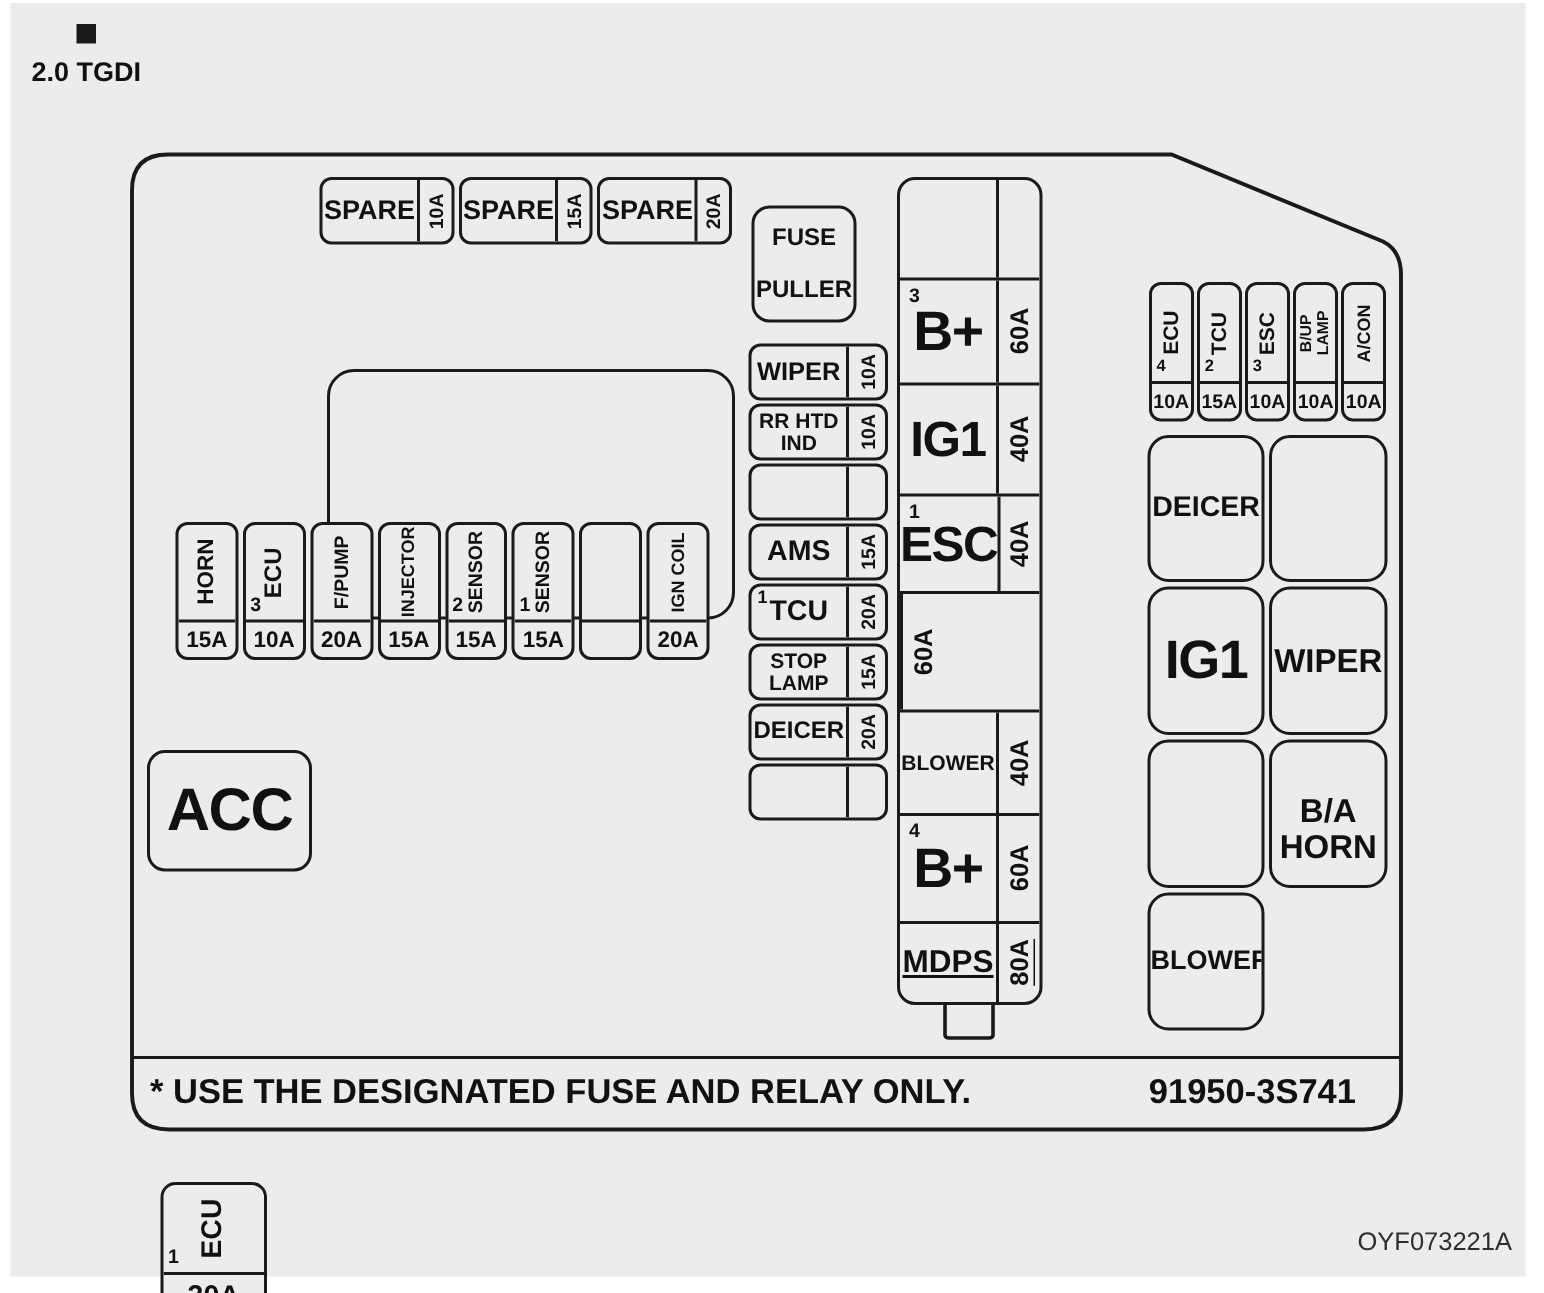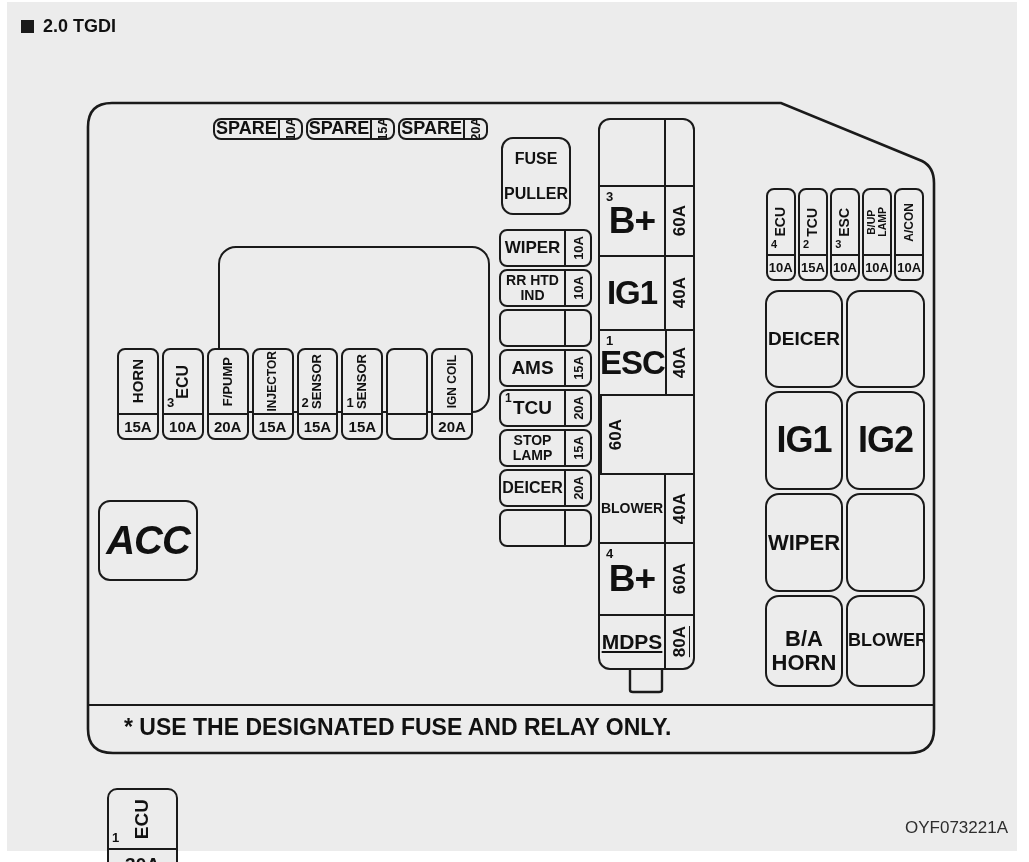--- a/index.html
+++ b/index.html
@@ -25,42 +25,42 @@
   
   .maincol{border:2.5px solid #1a1a1a;border-radius:12px;background:#ececec;overflow:hidden;
            display:flex;flex-direction:column;}
   .mc-row{display:flex;flex:none;}
   .mc-row + .mc-row{border-top:2.5px solid #1a1a1a;}
   .mc-row .fl{flex:1;}
   .mc-row .fa{width:27px;flex:none;border-left:2.5px solid #1a1a1a;}
   .flexrow{display:flex;}
   .flexcol{display:flex;flex-direction:column;}
   .banner{border-top:2.6px solid #1a1a1a;display:flex;align-items:center;
-          justify-content:space-between;padding:0 30px 4px 36px;font-weight:700;font-size:23px;}
-  .title{display:flex;align-items:center;gap:9px;font-weight:700;font-size:18px;}
+          justify-content:space-between;padding:0 30px 4px 12px;font-weight:700;font-size:23px;}
+  .title{display:flex;align-items:center;gap:9px;font-weight:700;font-size:18px;flex-direction:column;}
   .sq{width:13px;height:13px;background:#1a1a1a;display:inline-block;}
   .code{font-size:17px;color:#2e2e2e;}
 </style>
 </head>
 <body>
 
 <div class="canvas">
   <div class="panel-bg"></div>
 
   <div class="abs title" style="left:21px;top:16px;">
     <span class="sq"></span>
     <span>2.0 TGDI</span>
   </div>
 
   <svg class="outline" width="1029" height="862" viewBox="0 0 1029 862">
     <path d="M 112 103 H 781 L 922 161 Q 934 167 934 183 V 729 Q 934 753 909 753 H 113 Q 88 753 88 729 V 127 Q 88 103 112 103 Z" fill="none" stroke="#1a1a1a" stroke-width="2.6"></path>
     <path d="M 630 668 V 690 Q 630 692 633 692 H 659 Q 662 692 662 690 V 668" fill="none" stroke="#1a1a1a" stroke-width="2.4"></path>
   </svg>
 
-  <div class="abs flexrow" style="left:213px;top:118px;width:275px;height:22px;gap:3px;">
+  <div class="abs flexrow" style="left:213px;top:118px;width:275px;height:45px;gap:3px;">
     <div class="fb rowdir" style="flex:1;">
       <div class="fl" style="font-size:18px;">SPARE</div>
       <div class="fa" style="width:21px;">
           <span class="vt" style="font-size:13px;">10A</span>
         </div>
     </div>
     <div class="fb rowdir" style="flex:1;">
       <div class="fl" style="font-size:18px;">SPARE</div>
       <div class="fa" style="width:21px;">
           <span class="vt" style="font-size:13px;">15A</span>
@@ -74,21 +74,21 @@
     </div>
   </div>
 
   <div class="abs fb r12" style="left:501px;top:137px;width:70px;height:78px;">
     <div class="fl" style="font-size:16px;line-height:2.2;">FUSE
 PULLER</div>
   </div>
 
   <div class="abs fb r16" style="left:218px;top:168px;width:272px;height:167px;"></div>
 
-  <div class="abs fb r12" style="left:98px;top:255px;width:100px;height:81px;font-style:italic;">
+  <div class="abs fb r12" style="left:98px;top:255px;width:110px;height:81px;">
     <div class="fl tight" style="font-size:40px;">ACC</div>
   </div>
 
   <div class="abs flexrow" style="left:117px;top:348px;width:356px;height:92px;gap:3px;">
     <div class="fb coldir" style="flex:1;">
       <div class="fl"><span class="sup bl"></span><span class="vt" style="font-size:15px;">HORN</span></div>
       <div class="fa" style="font-size:15px;">15A</div>
     </div>
     <div class="fb coldir" style="flex:1;">
       <div class="fl"><span class="sup bl">3</span><span class="vt" style="font-size:16px;">ECU</span></div>
@@ -256,35 +256,33 @@
     <div class="fb r14">
         <div class="fl" style="font-size:19px;">DEICER</div>
       </div>
     <div class="fb r14">
         <div class="fl"></div>
       </div>
     <div class="fb r14">
         <div class="fl tight" style="font-size:36px;">IG1</div>
       </div>
     <div class="fb r14">
-        <div class="fl tight" style="font-size:36px;">IG2</div>
-      </div>
-    <div class="fb r14">
         <div class="fl" style="font-size:22px;">WIPER</div>
       </div>
     <div class="fb r14">
         <div class="fl"></div>
       </div>
     <div class="fb r14">
         <div class="fl" style="font-size:22px;margin-top:20px;">B/A
 HORN</div>
       </div>
     <div class="fb r14">
         <div class="fl" style="font-size:18px;">BLOWER</div>
       </div>
   </div>
 
   <div class="abs banner" style="left:88px;top:704px;width:846px;height:49px;">
     <span>* USE THE DESIGNATED FUSE AND RELAY ONLY.</span>
+    <span>91950-3S741</span>
   </div>
 
   <div class="abs code" style="right:21px;top:818px;">OYF073221A</div>
 </div>
 
 </body></html>

